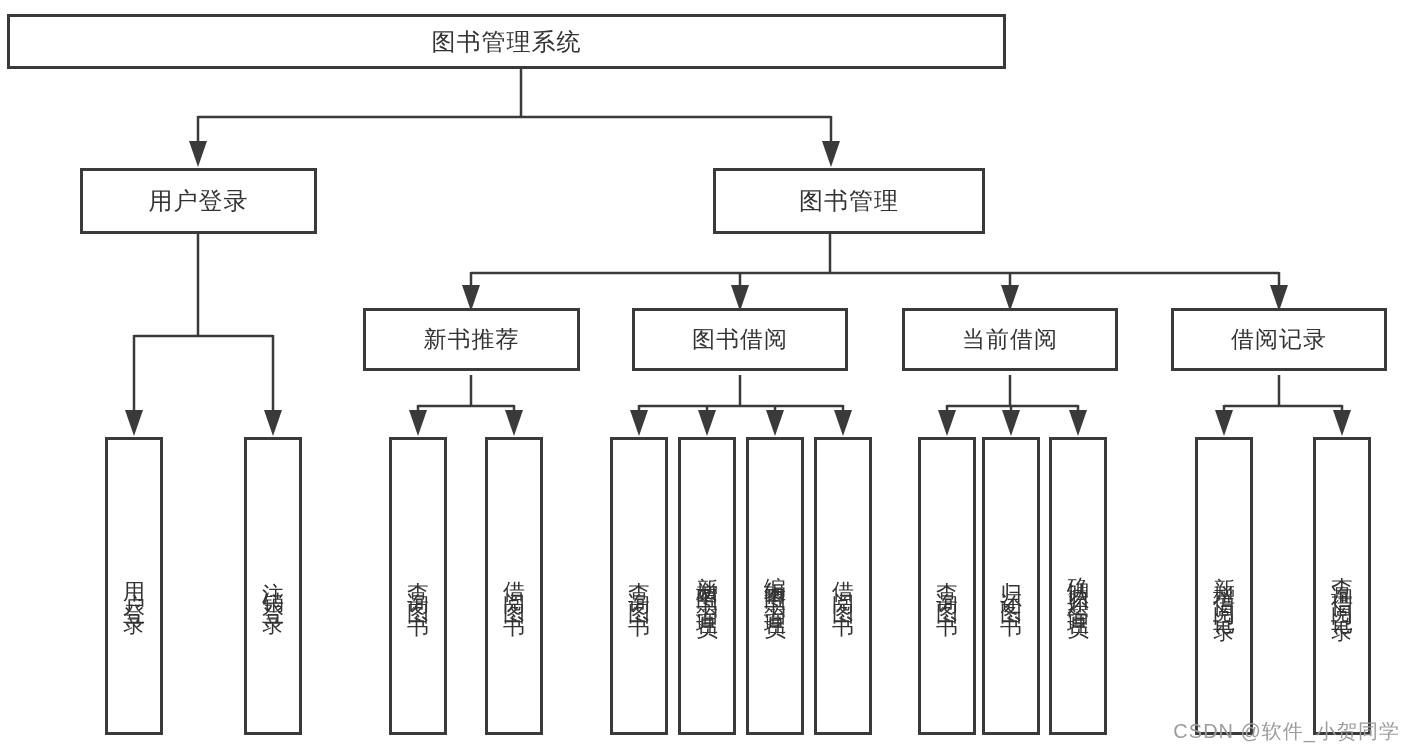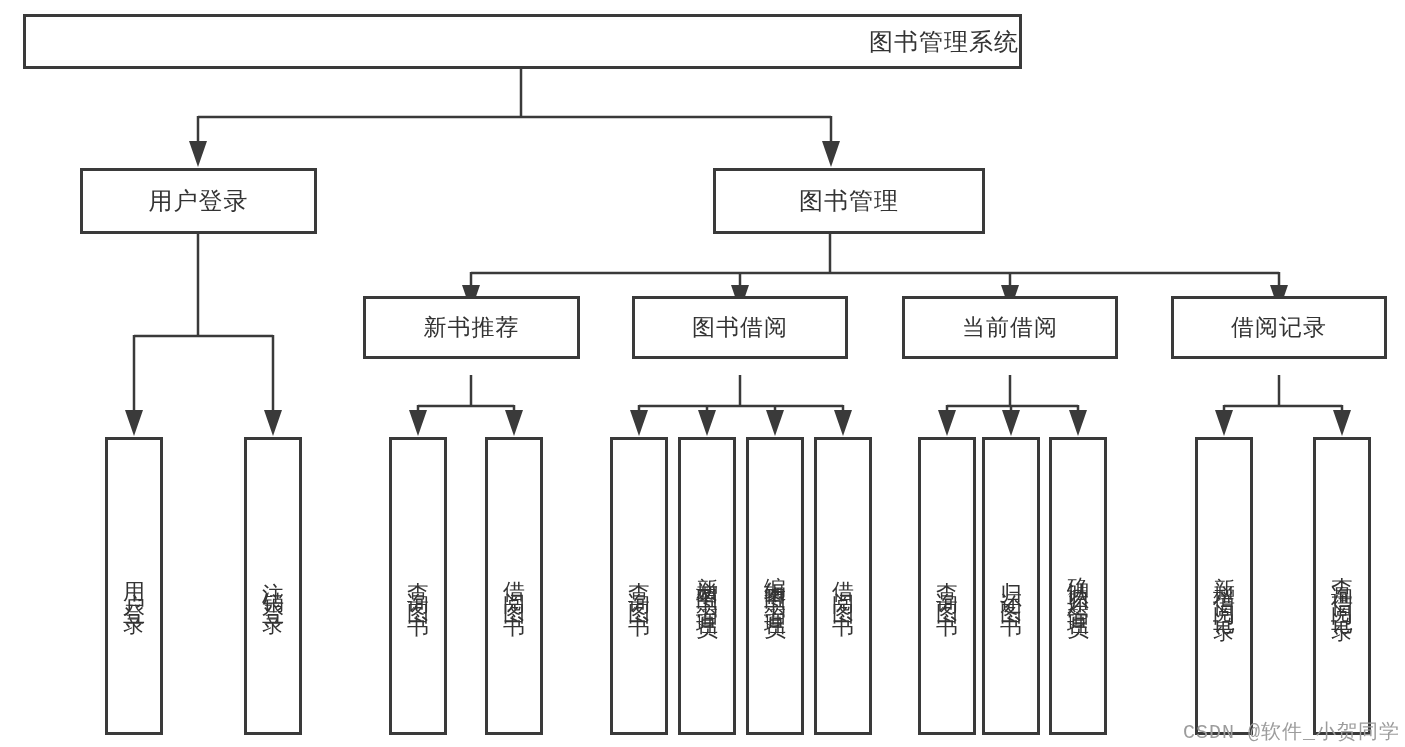--- a/index.html
+++ b/index.html
@@ -15,42 +15,42 @@
     position:absolute;
     box-sizing:border-box;
     background:#ffffff;
     border:3px solid #3a3a3a;
     color:#333333;
     display:flex;align-items:center;justify-content:center;
     font-size:24px;
     letter-spacing:1px;
     white-space:nowrap;
   }
-  .root{left:23px;top:14px;width:999px;height:55px;justify-content:flex-end;}
+  .root{left:7px;top:14px;width:999px;height:55px;}
   .l2{top:168px;height:66px;}
-  .l3{top:296px;height:63px;font-size:23px;}
+  .l3{top:308px;height:63px;font-size:23px;}
   .leaf{top:437px;width:58px;height:298px;}
   .vtext{
     writing-mode:vertical-rl;
     text-orientation:mixed;
     font-size:22px;
     letter-spacing:11px;
     line-height:1;
     color:#333333;
   }
   .vtext.long{letter-spacing:6px;}
   .vtext.mid{letter-spacing:9px;}
   .watermark{
     position:absolute;
     right:5px;top:718px;
     font-size:20px;
     color:#9c9c9c;
     letter-spacing:1px;
     z-index:5;
-    font-family:Liberation Mono, monospace;
+    font-family:Liberation Sans, sans-serif;
   }
 </style>
 </head>
 <body>
 
 <div class="stage">
 
   <svg class="wires" viewBox="0 0 1405 747" xmlns="http://www.w3.org/2000/svg">
     <g stroke="#3a3a3a" stroke-width="2.5" fill="none">
 

